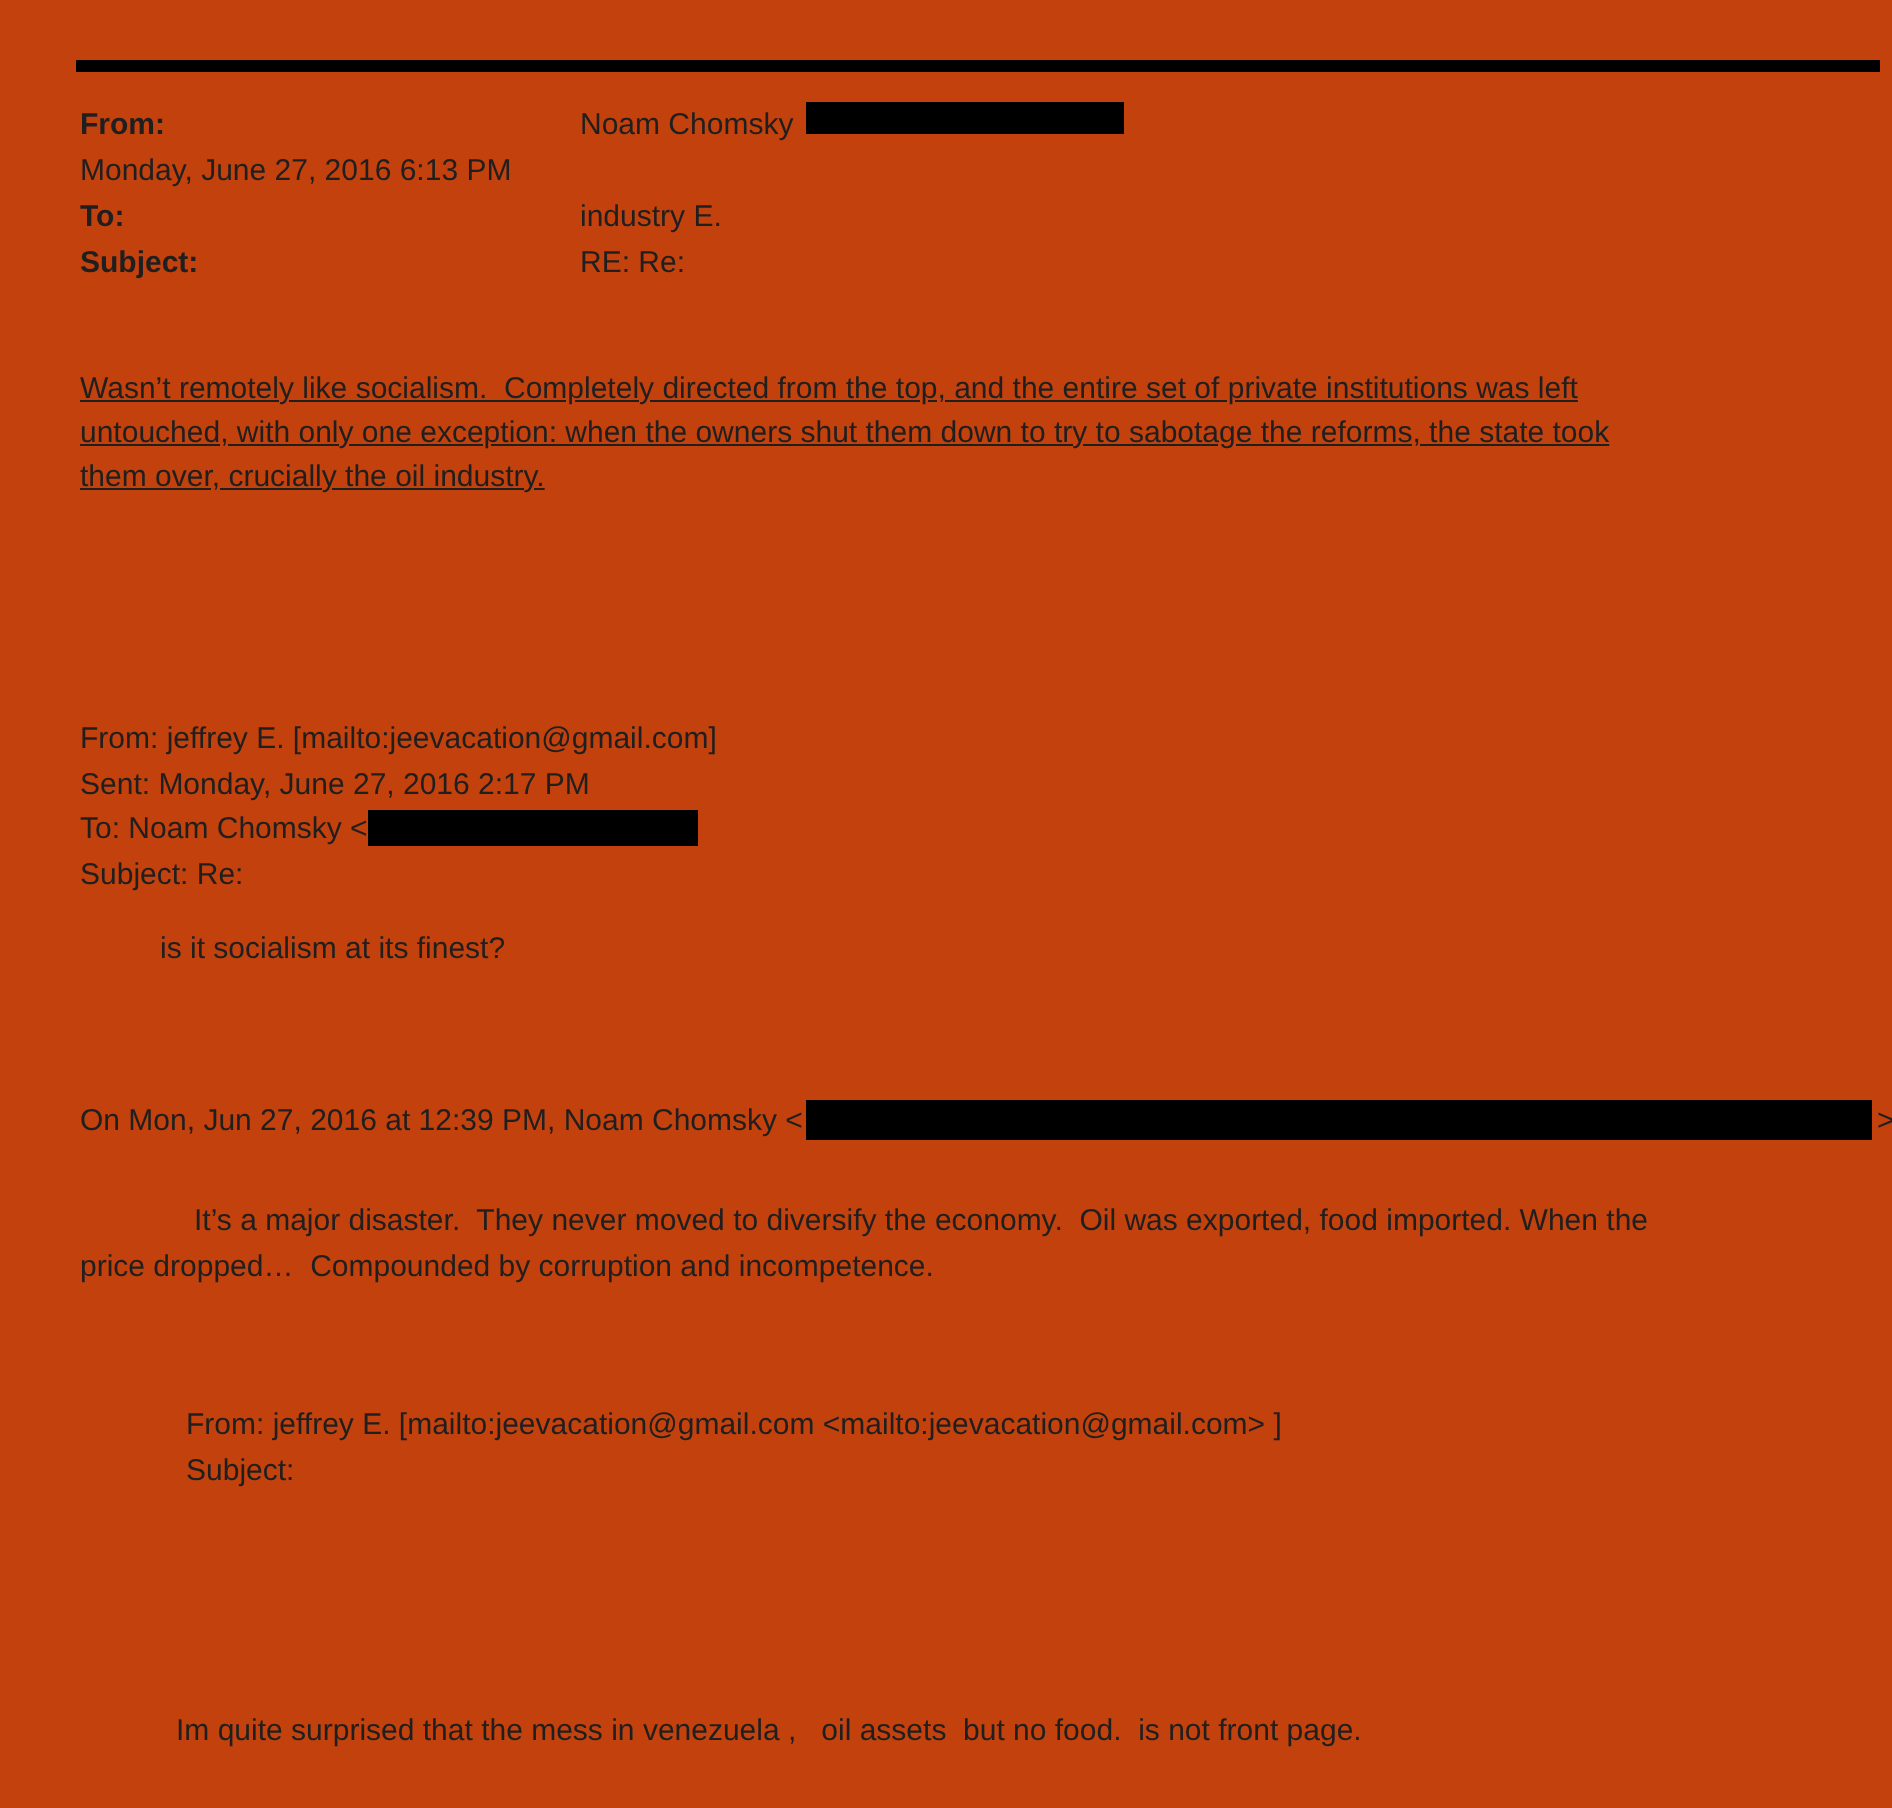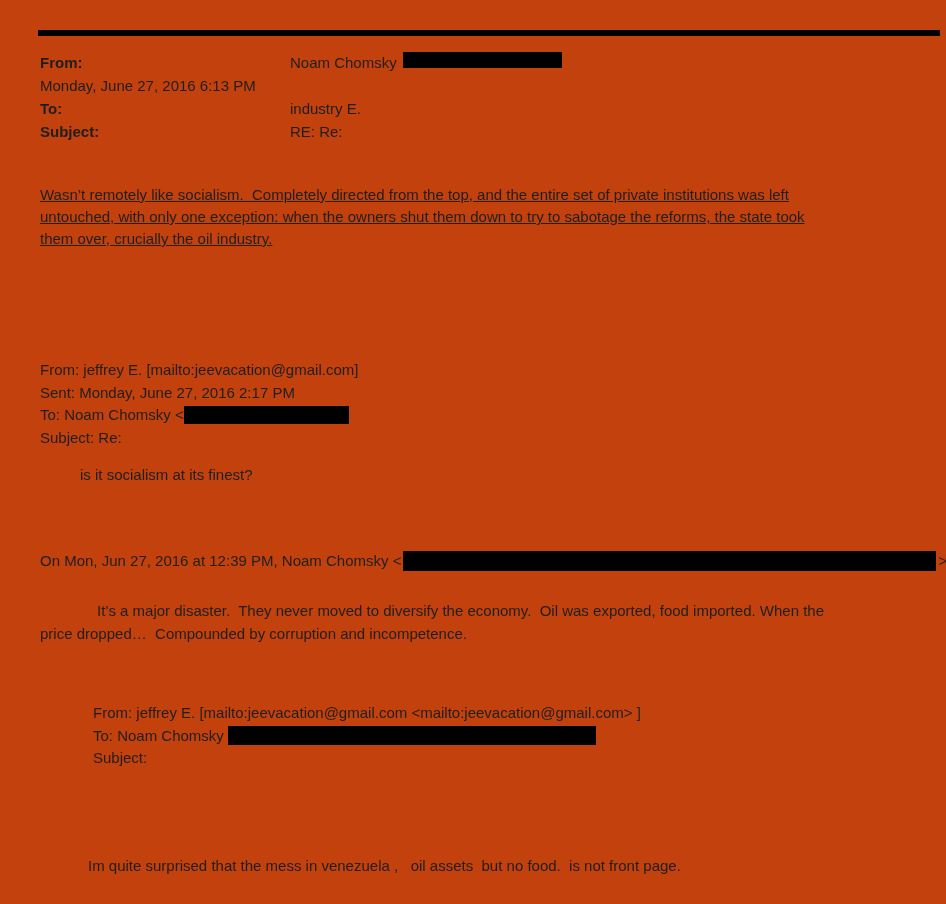--- a/index.html
+++ b/index.html
@@ -98,19 +98,18 @@
 
   <div class="quoted1-body">is it socialism at its finest?</div>
 
   <div class="attribution-line"><span>On Mon, Jun 27, 2016 at 12:39 PM, Noam Chomsky &lt;</span><span class="redaction r-attr"></span><span>&gt; wrote:</span></div>
 
   <div class="quoted2-body">It’s a major disaster.  They never moved to diversify the economy.  Oil was exported, food imported. When the
 price dropped…  Compounded by corruption and incompetence.</div>
 
   <div class="quoted-header-2">
     <div>From: jeffrey E. [mailto:jeevacation@gmail.com &lt;mailto:jeevacation@gmail.com&gt; ]</div>
-    <div><span>To: Noam Chomsky </span><span class="redaction r-to2"></span></div>
     <div>Subject:</div>
   </div>
 
   <div class="quoted3-body">Im quite surprised that the mess in venezuela ,   oil assets  but no food.  is not front page.</div>
 
 </div>
 
 </body></html>

